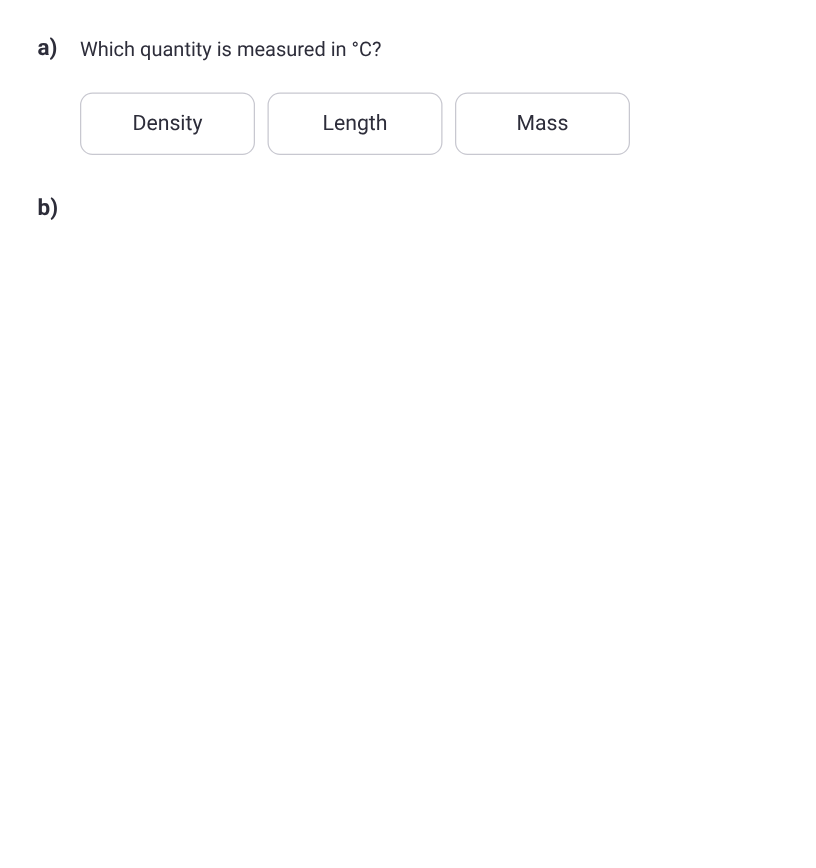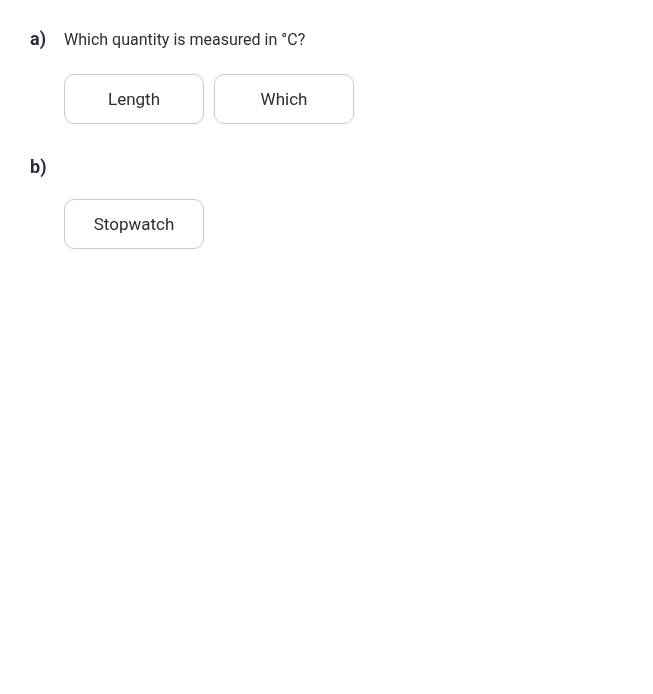--- a/index.html
+++ b/index.html
@@ -64,25 +64,25 @@
   </style>
 </head>
 <body>
 
 <div class="question-block">
   <div class="question-header">
     <span class="question-label">a)</span>
     <span class="question-text">Which quantity is measured in °C?</span>
   </div>
   <div class="options-grid">
+    <button class="option-btn">Density</button>
     <button class="option-btn">Length</button>
-    <button class="option-btn">Which</button>
+    <button class="option-btn">Mass</button>
   </div>
 </div>
 
 <div class="question-block">
   <div class="question-header">
     <span class="question-label">b)</span>
   </div>
   <div class="options-grid">
-    <button class="option-btn">Stopwatch</button>
   </div>
 </div>
 
 </body></html>

